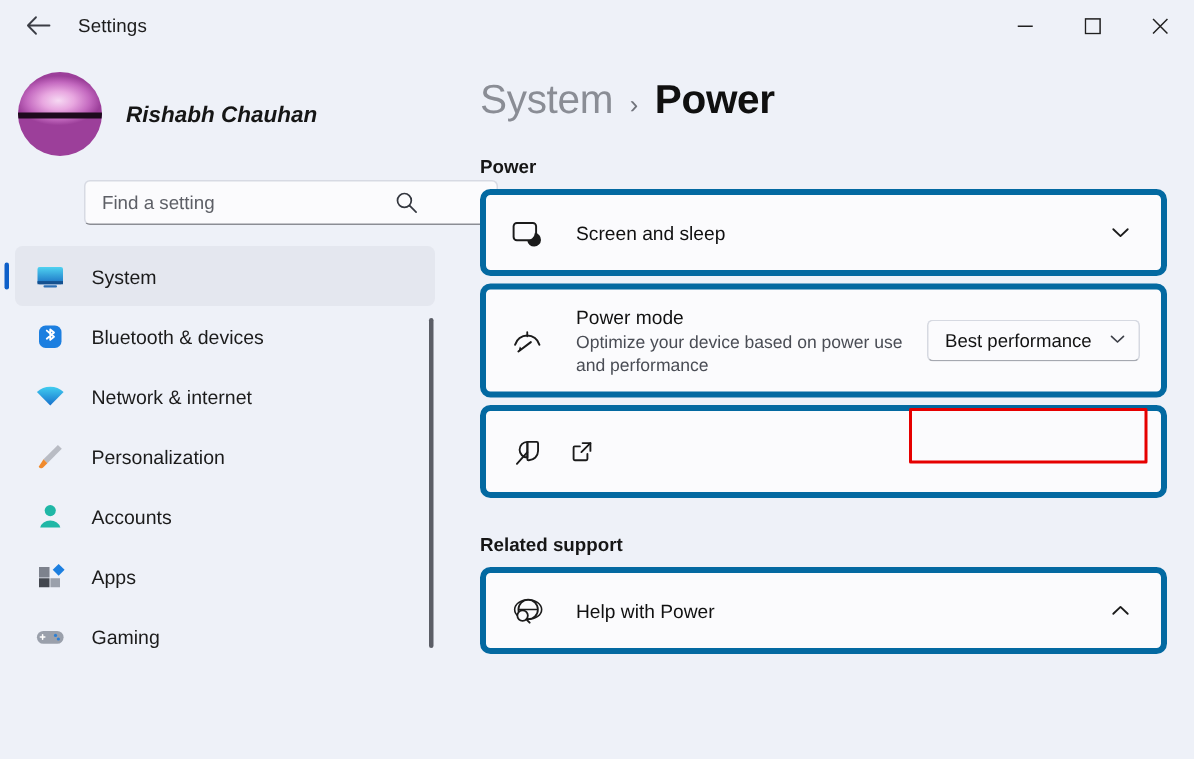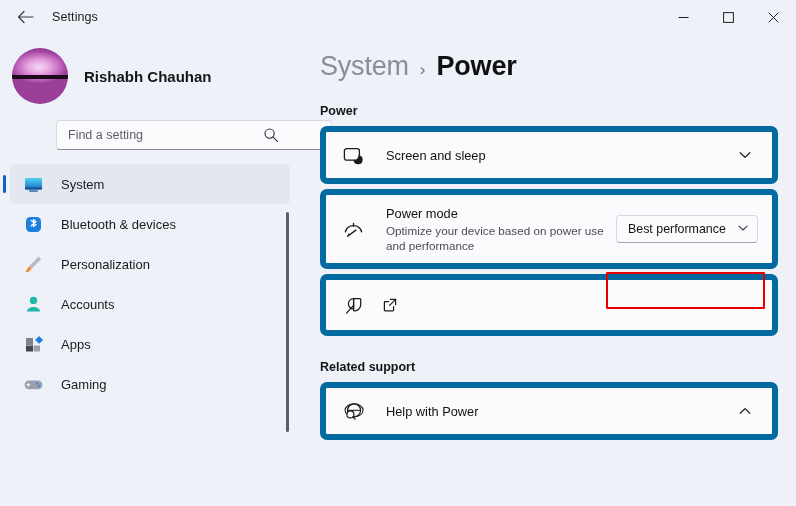--- a/index.html
+++ b/index.html
@@ -112,20 +112,21 @@
     top: 49%;
     height: 4px;
     background: #1d0a1d;
   }
 
   .profile-name {
     margin-left: 16px;
     font-size: 15px;
     font-weight: bold;
     color: #161616;
+    font-style: italic;
   }
 
   .search-wrap {
     margin: 12px 12px 0 12px;
     height: 30px;
     position: relative;
     padding-left: 44px;
   }
   .search-box {
     width: 276px;
@@ -239,21 +240,21 @@
   .section-label {
     margin: 22px 0 8px 20px;
     font-size: 12.5px;
     font-weight: bold;
     color: #161616;
   }
 
   .card {
     margin: 0 18px 5px 20px;
     background: #fbfbfd;
-    border: 6px solid #0369a1;
+    border: 4px solid #0369a1;
     border-radius: 7px;
     display: flex;
     align-items: center;
     padding: 0 14px 0 13px;
     min-height: 58px;
   }
 
   .card-icon {
     width: 28px;
     height: 28px;
@@ -403,20 +404,34 @@
       <div class="nav-item">
         <span class="nav-icon">
           <svg width="21" height="21" viewBox="0 0 21 21">
             <rect x="3" y="3" width="15" height="15" rx="4.4" fill="#1c7fe0"></rect>
             <path d="M8.2 6.4 L13 10.5 L10.5 12.6 L10.5 5.6 L13 7.7 L8.2 11.8" fill="none" stroke="#ffffff" stroke-width="1.25" stroke-linecap="round" stroke-linejoin="round"></path>
           </svg>
         </span>
         <span class="nav-label">Bluetooth &amp; devices</span>
       </div>
 
+      <div class="nav-item">
+        <span class="nav-icon">
+          <svg width="21" height="21" viewBox="0 0 21 21">
+            <defs>
+                <linearGradient id="gwifi" x1="0" y1="0" x2="0" y2="1">
+              <stop offset="0" stop-color="#41cdf0"></stop>
+                  <stop offset="1" stop-color="#1670cc"></stop>
+            </linearGradient>
+              </defs>
+            <path d="M1.6 7.4 A13 13 0 0 1 19.4 7.4 L10.5 16.4 Z" fill="url(#gwifi)"></path>
+          </svg>
+        </span>
+        <span class="nav-label">Network &amp; internet</span>
+      </div>
 
       <div class="nav-item">
         <span class="nav-icon">
           <svg width="21" height="21" viewBox="0 0 21 21">
             <path d="M15.6 2.6 L18.2 5.2 L8.6 14.8 L6 12.2 Z" fill="#b9bcc4"></path>
             <path d="M6 12.2 L8.6 14.8 L5.6 17.8 Q3.4 18.8 2.8 17.2 Z" fill="#f08a2c"></path>
           </svg>
         </span>
         <span class="nav-label">Personalization</span>
       </div>

